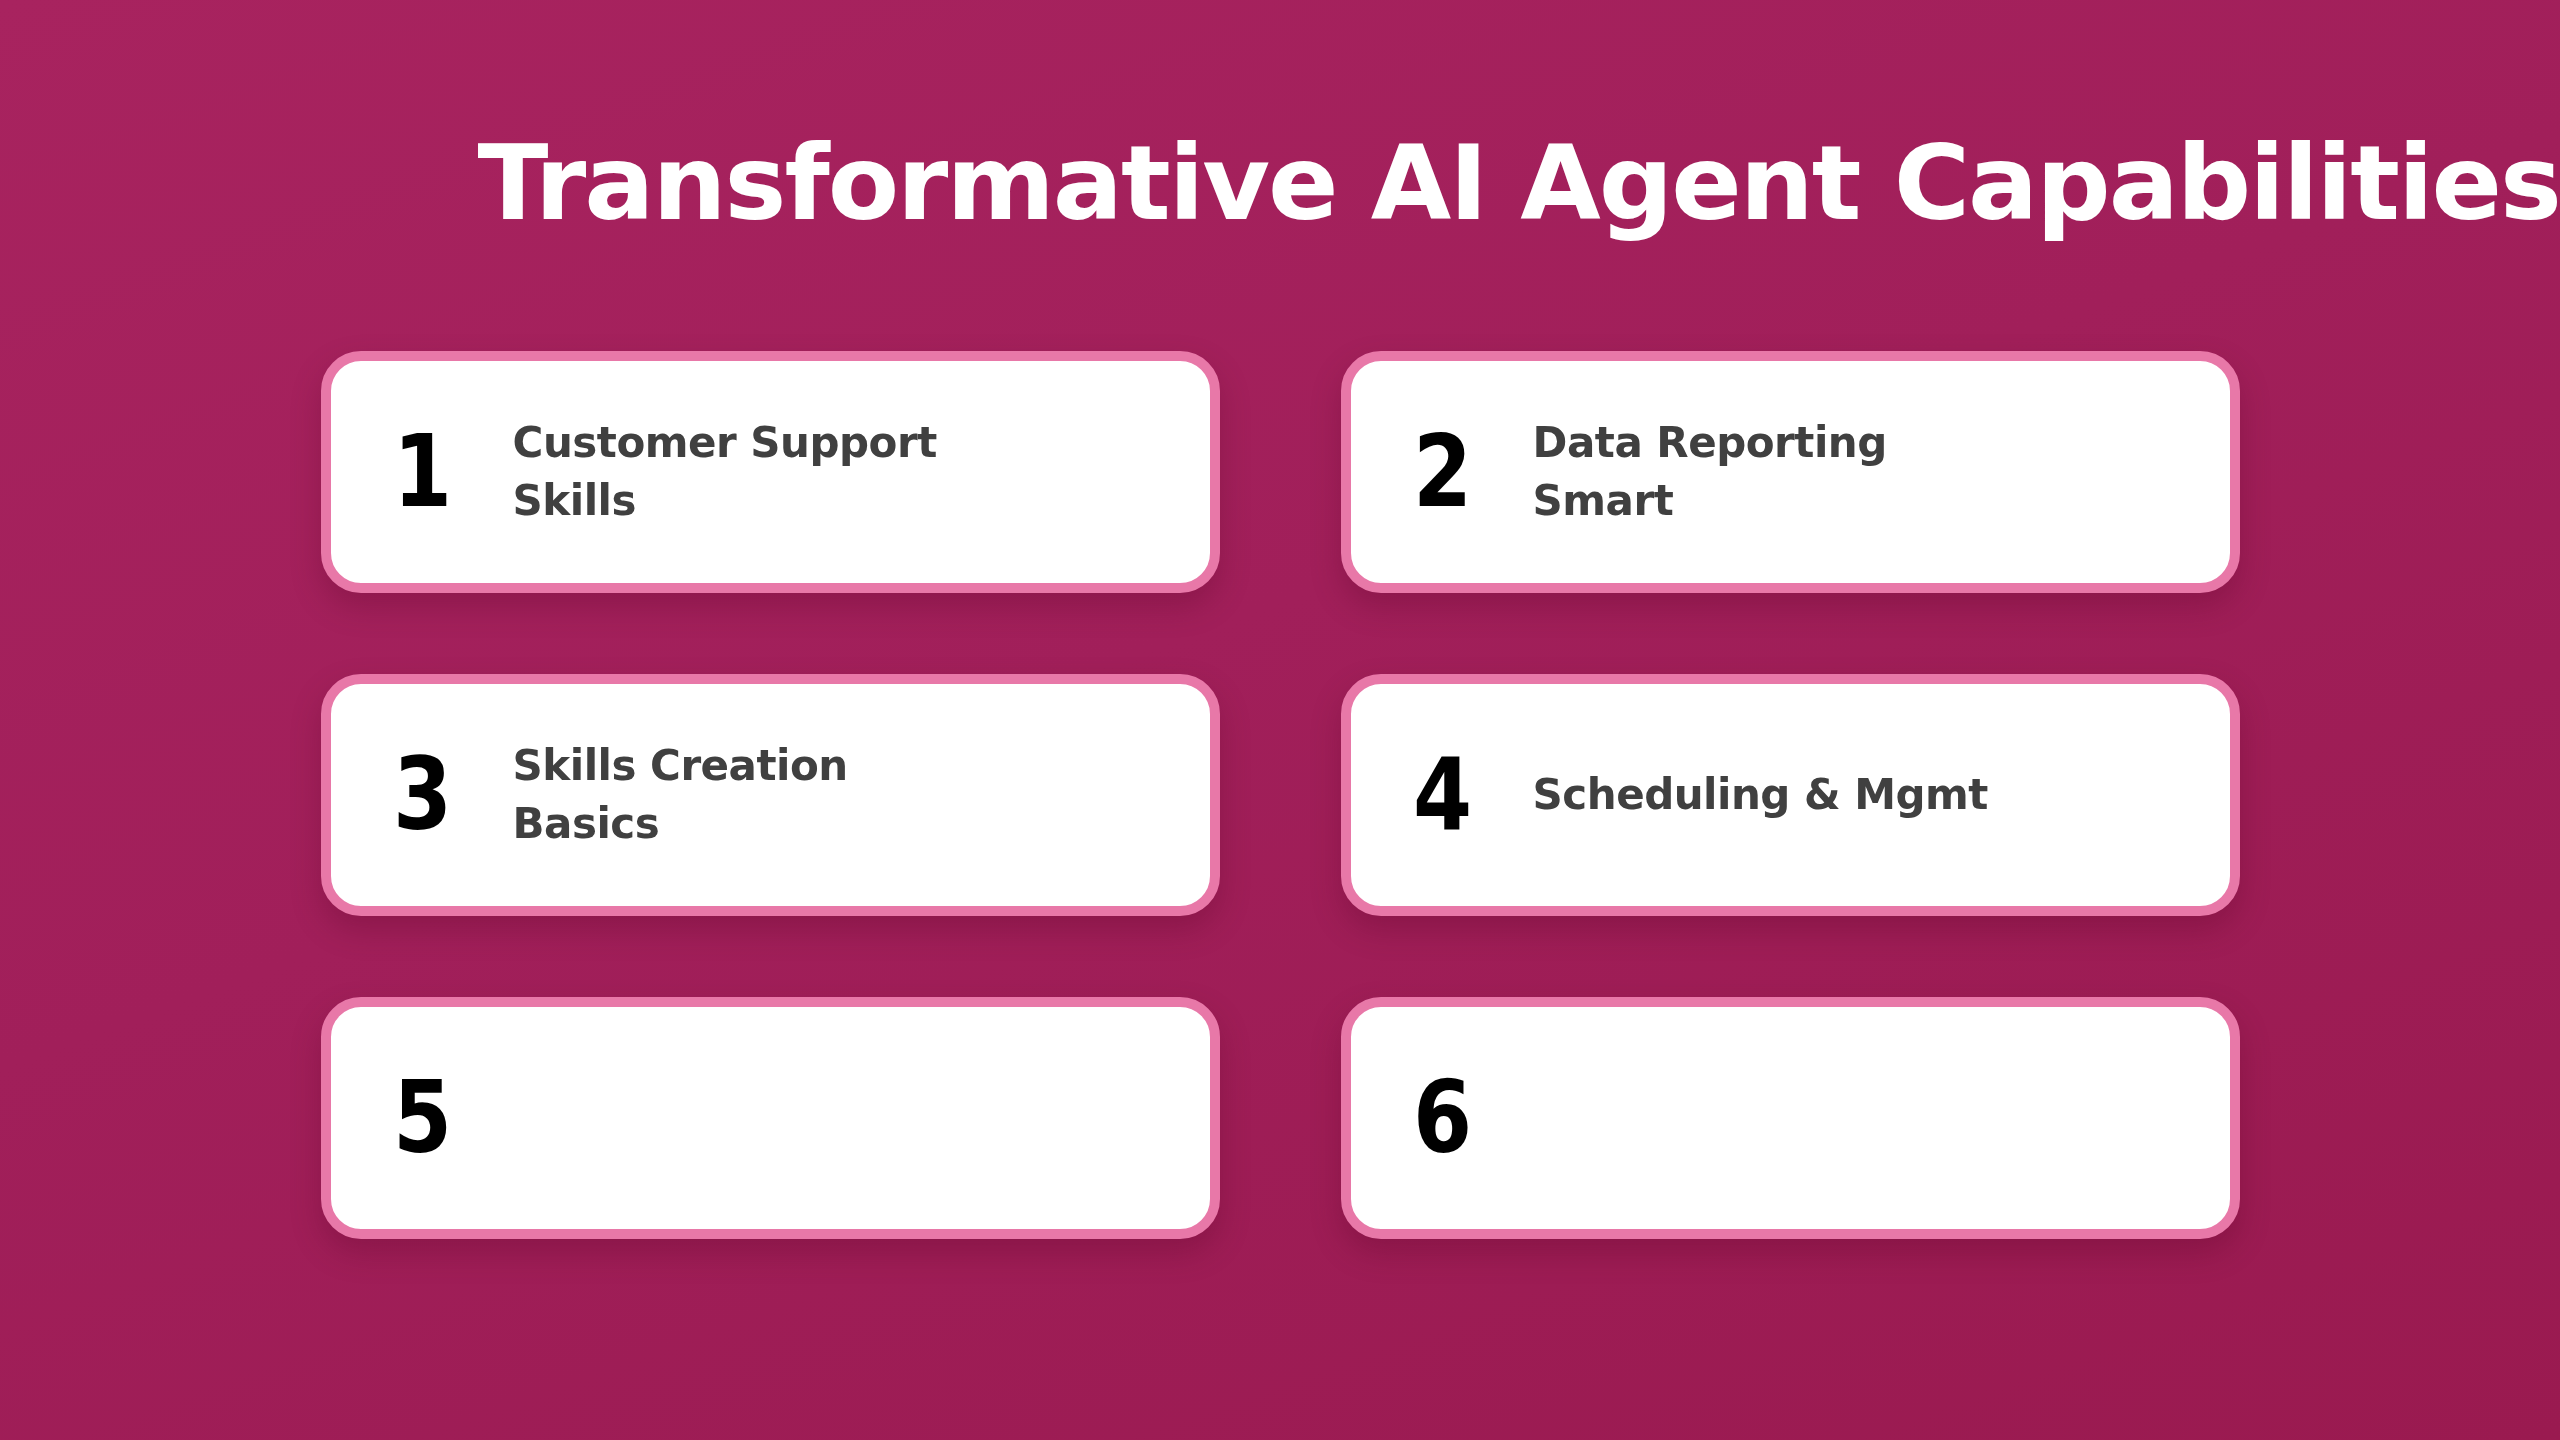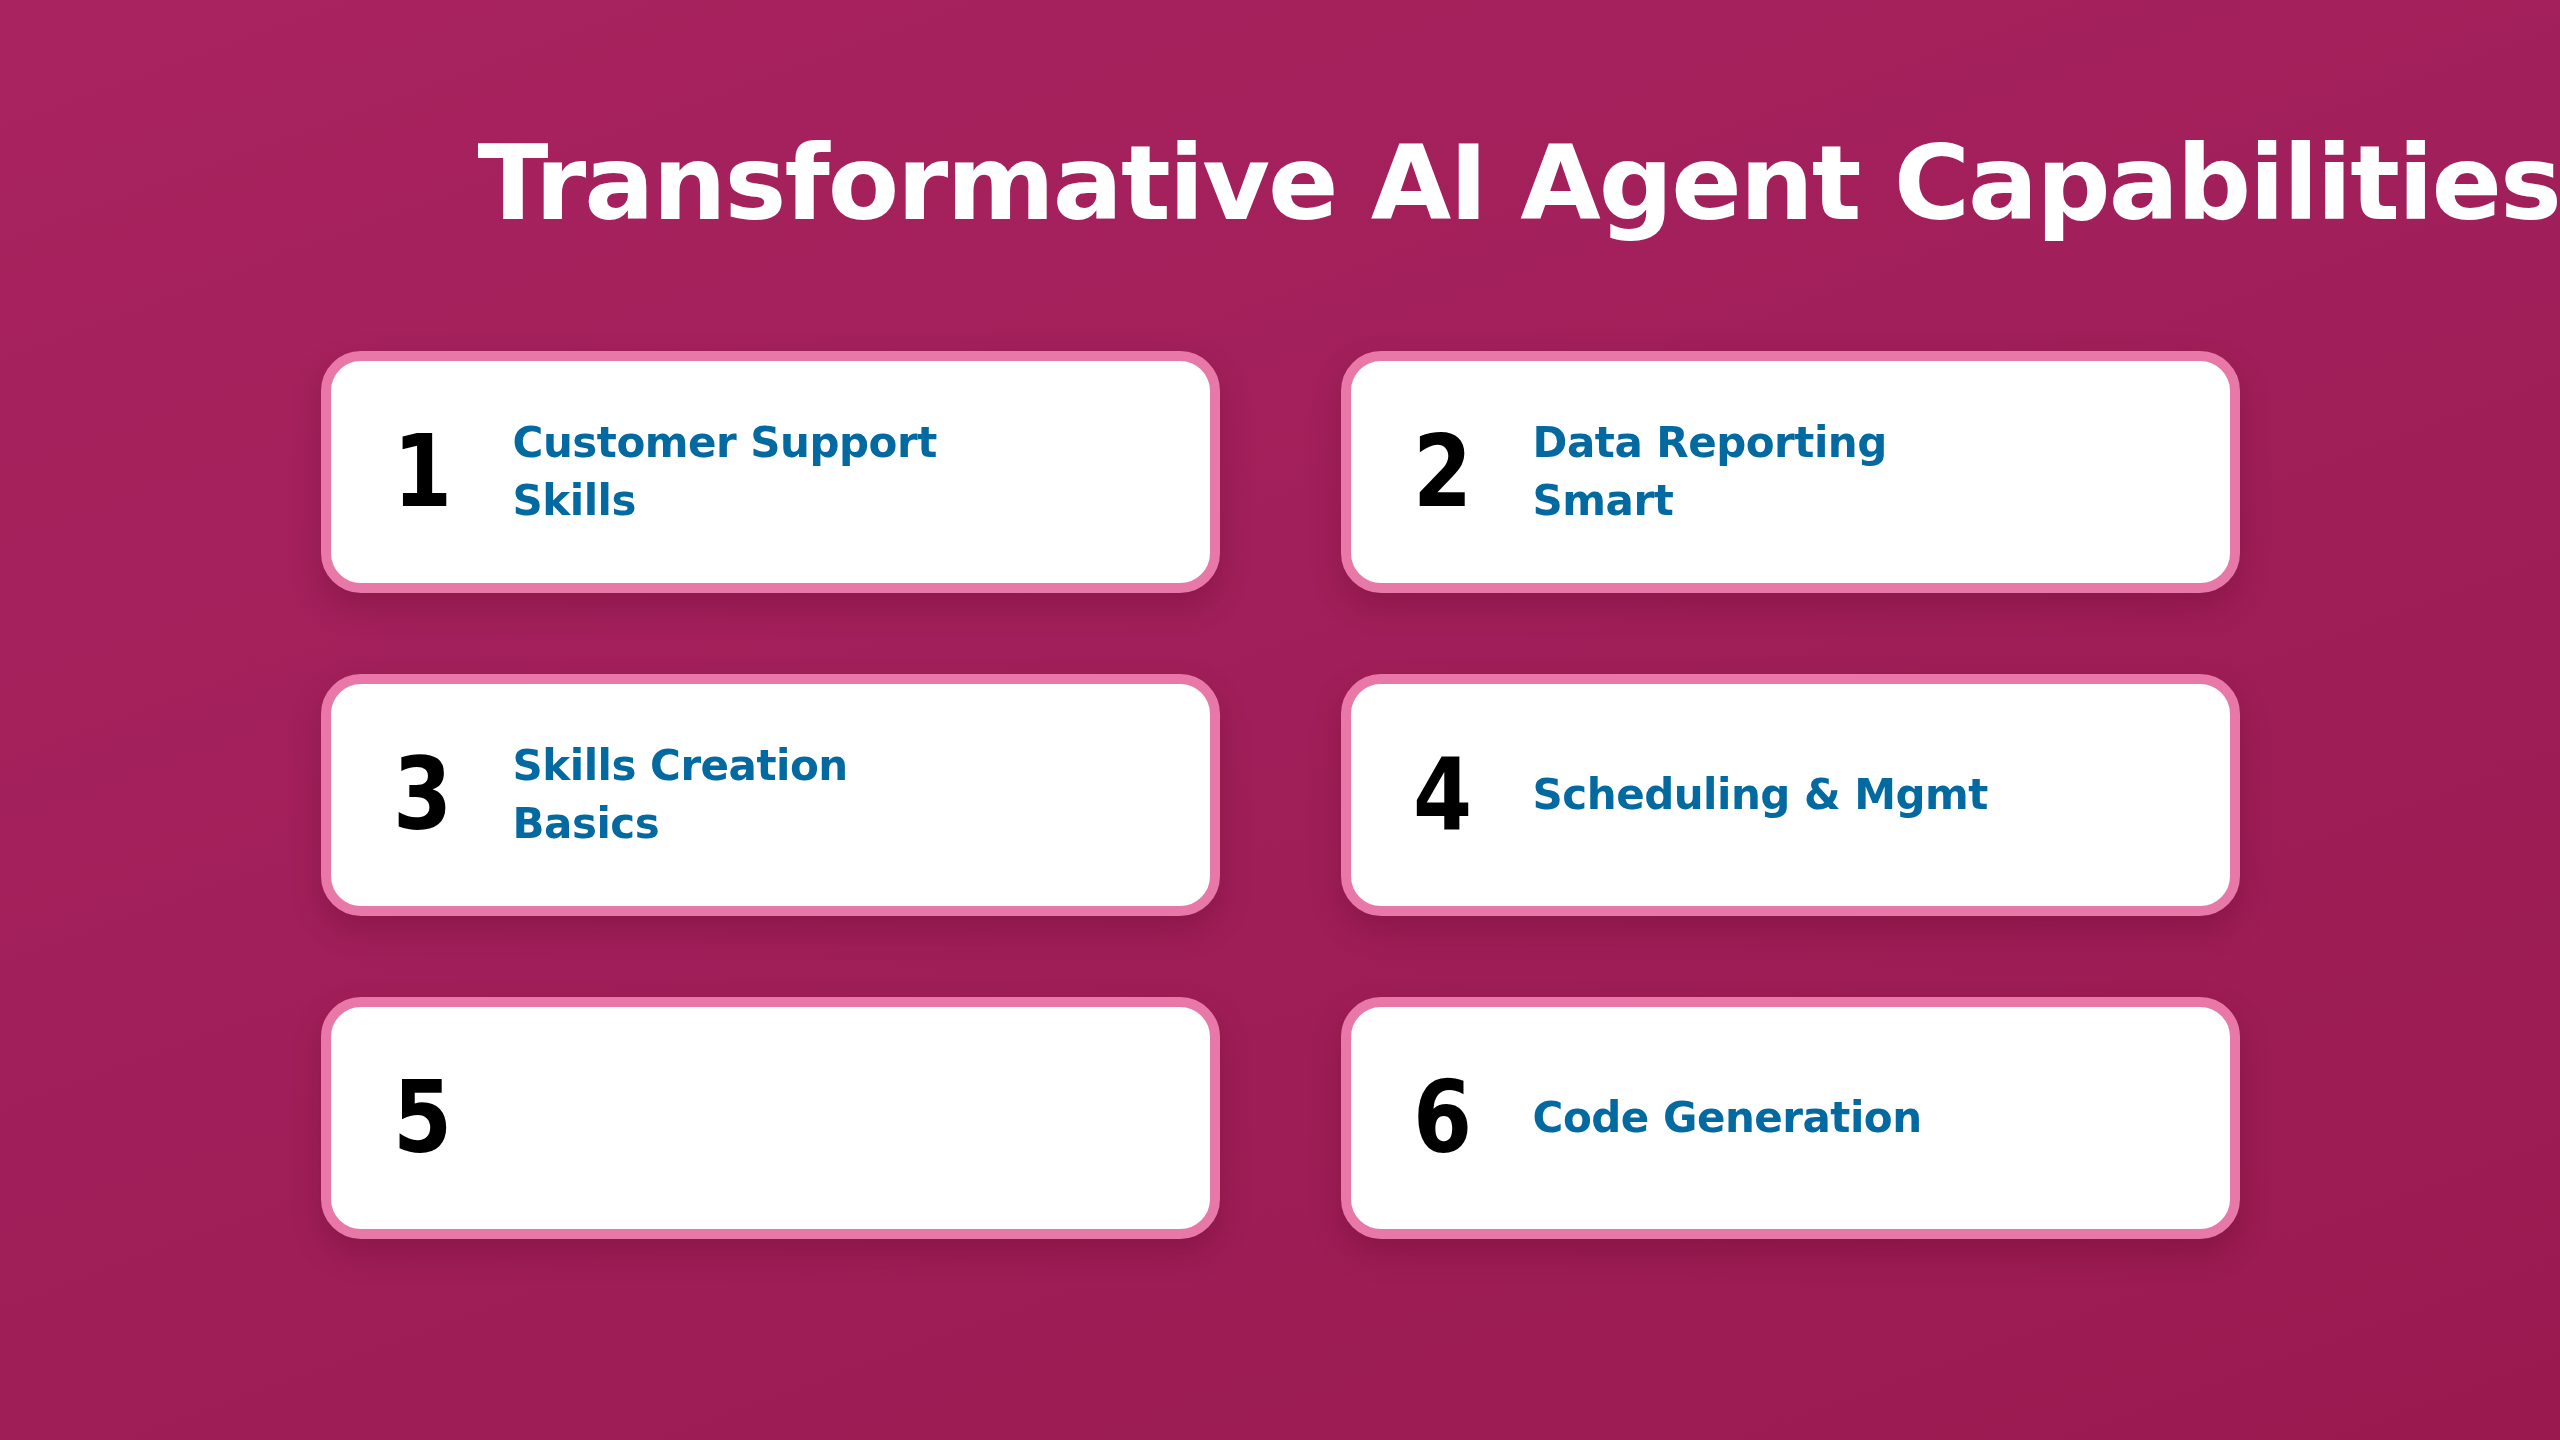--- a/index.html
+++ b/index.html
@@ -64,21 +64,21 @@
     text-align: left;
     margin-right: 50px;
     transform: scaleX(0.85);
     transform-origin: left center;
   }
   .label {
     font-family: "DejaVu Sans", sans-serif;
     font-weight: bold;
     font-size: 42px;
     line-height: 58px;
-    color: #0369a1;
+    color: #404040;
     letter-spacing: -0.5px;
     white-space: pre-line;
   }
 </style>
 </head>
 <body>
 
 <div class="slide">
   <h1 class="title">Transformative AI Agent Capabilities</h1>
 
@@ -100,16 +100,15 @@
     </div>
     <div class="card">
       <span class="num">4</span>
       <span class="label">Scheduling &amp; Mgmt</span>
     </div>
     <div class="card">
       <span class="num">5</span>
     </div>
     <div class="card">
       <span class="num">6</span>
-      <span class="label">Code Generation</span>
     </div>
   </div>
 </div>
 
 </body></html>

